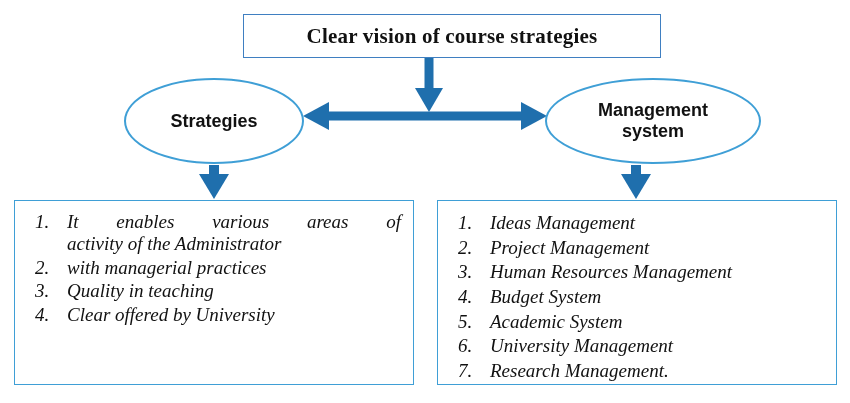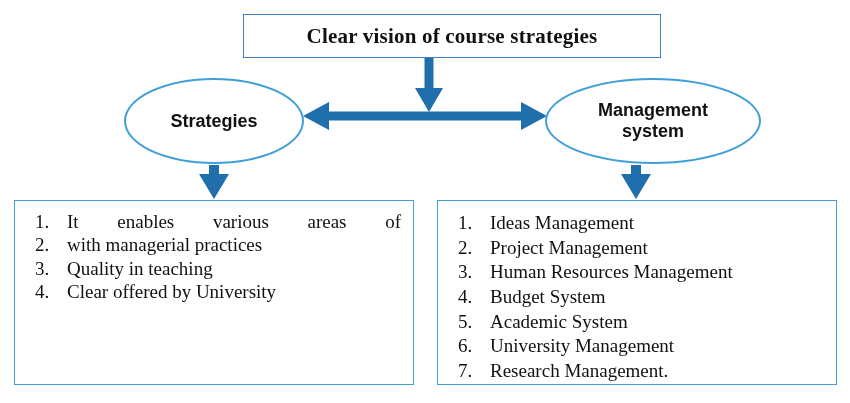--- a/index.html
+++ b/index.html
@@ -112,32 +112,34 @@
     content: counter(itm) ".";
     position: absolute;
     left: 10px;
     top: 0;
     width: 26px;
     text-align: left;
   }
   #box-strategies li {
     text-align: justify;
     text-align-last: left;
+    font-style: italic;
   }
   #box-strategies .two-line span.l1 {
     display: block;
     text-align: justify;
     text-align-last: justify;
   }
   #box-strategies .two-line span.l2 {
     display: block;
   }
   #box-management li {
     margin-bottom: 0px;
     line-height: 1.30;
+    font-style: italic;
   }
   
   #arrow-layer {
     position: absolute;
     left: 0;
     top: 0;
     width: 850px;
     height: 403px;
     pointer-events: none;
   }
@@ -183,20 +185,21 @@
     <span class="ell-text">
       <span>Management</span><br>
       <span>system</span>
     </span>
   </div>
 
   <div class="list-box" id="box-strategies">
     <ol>
       <li class="two-line">
         <span class="l1">It  enables  various  areas  of</span>
+        <span class="l2">activity of the Administrator</span>
       </li>
       <li class="two-line">
         <span class="l2">with managerial practices</span>
       </li>
       <li>Quality in teaching</li>
       <li>Clear offered by University</li>
     </ol>
   </div>
 
   <div class="list-box" id="box-management">

